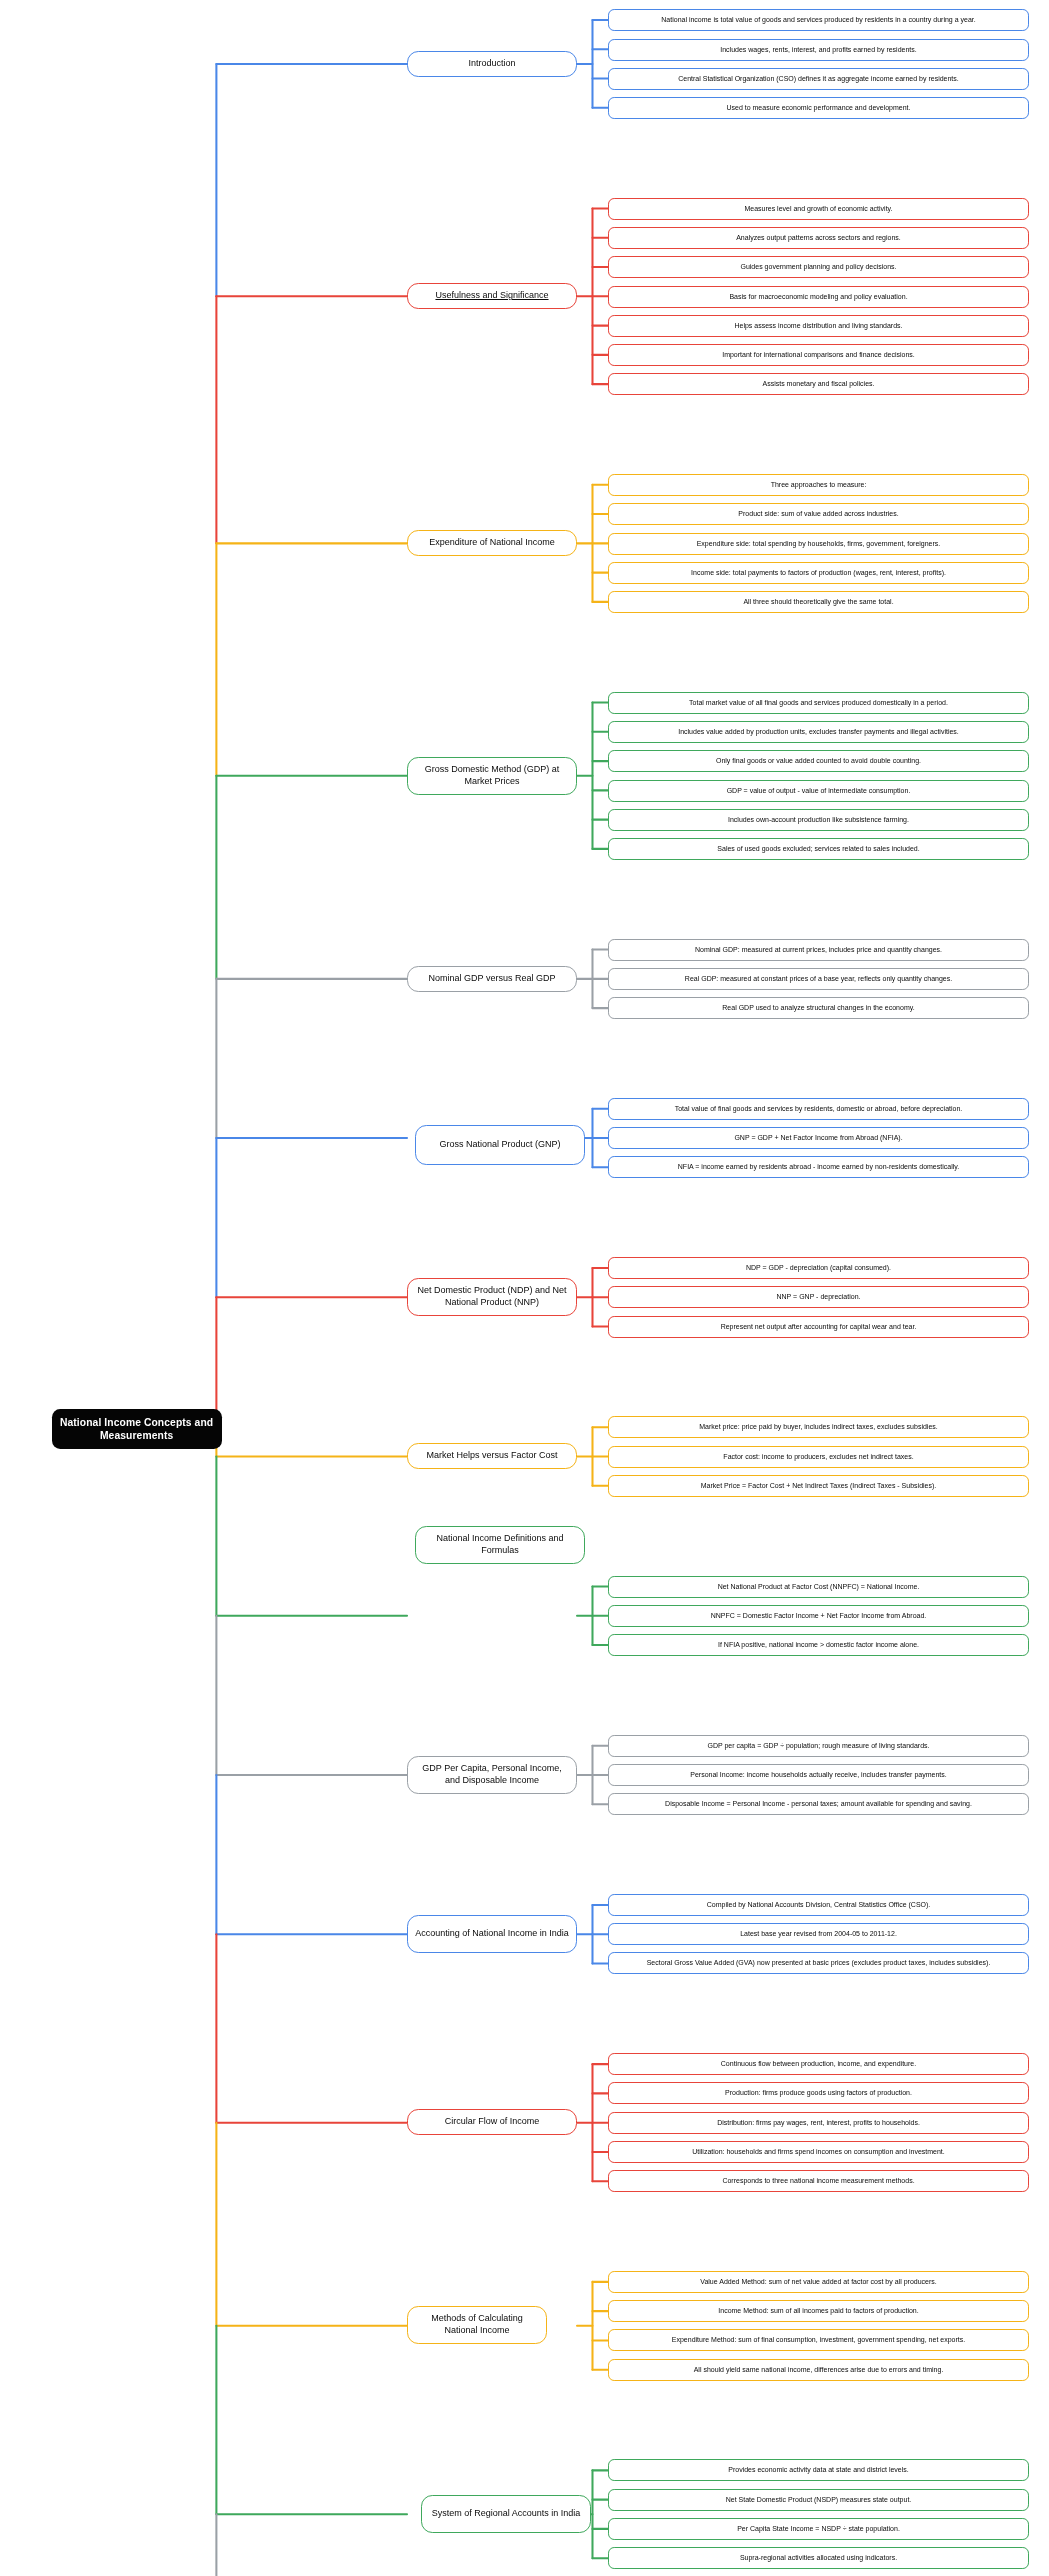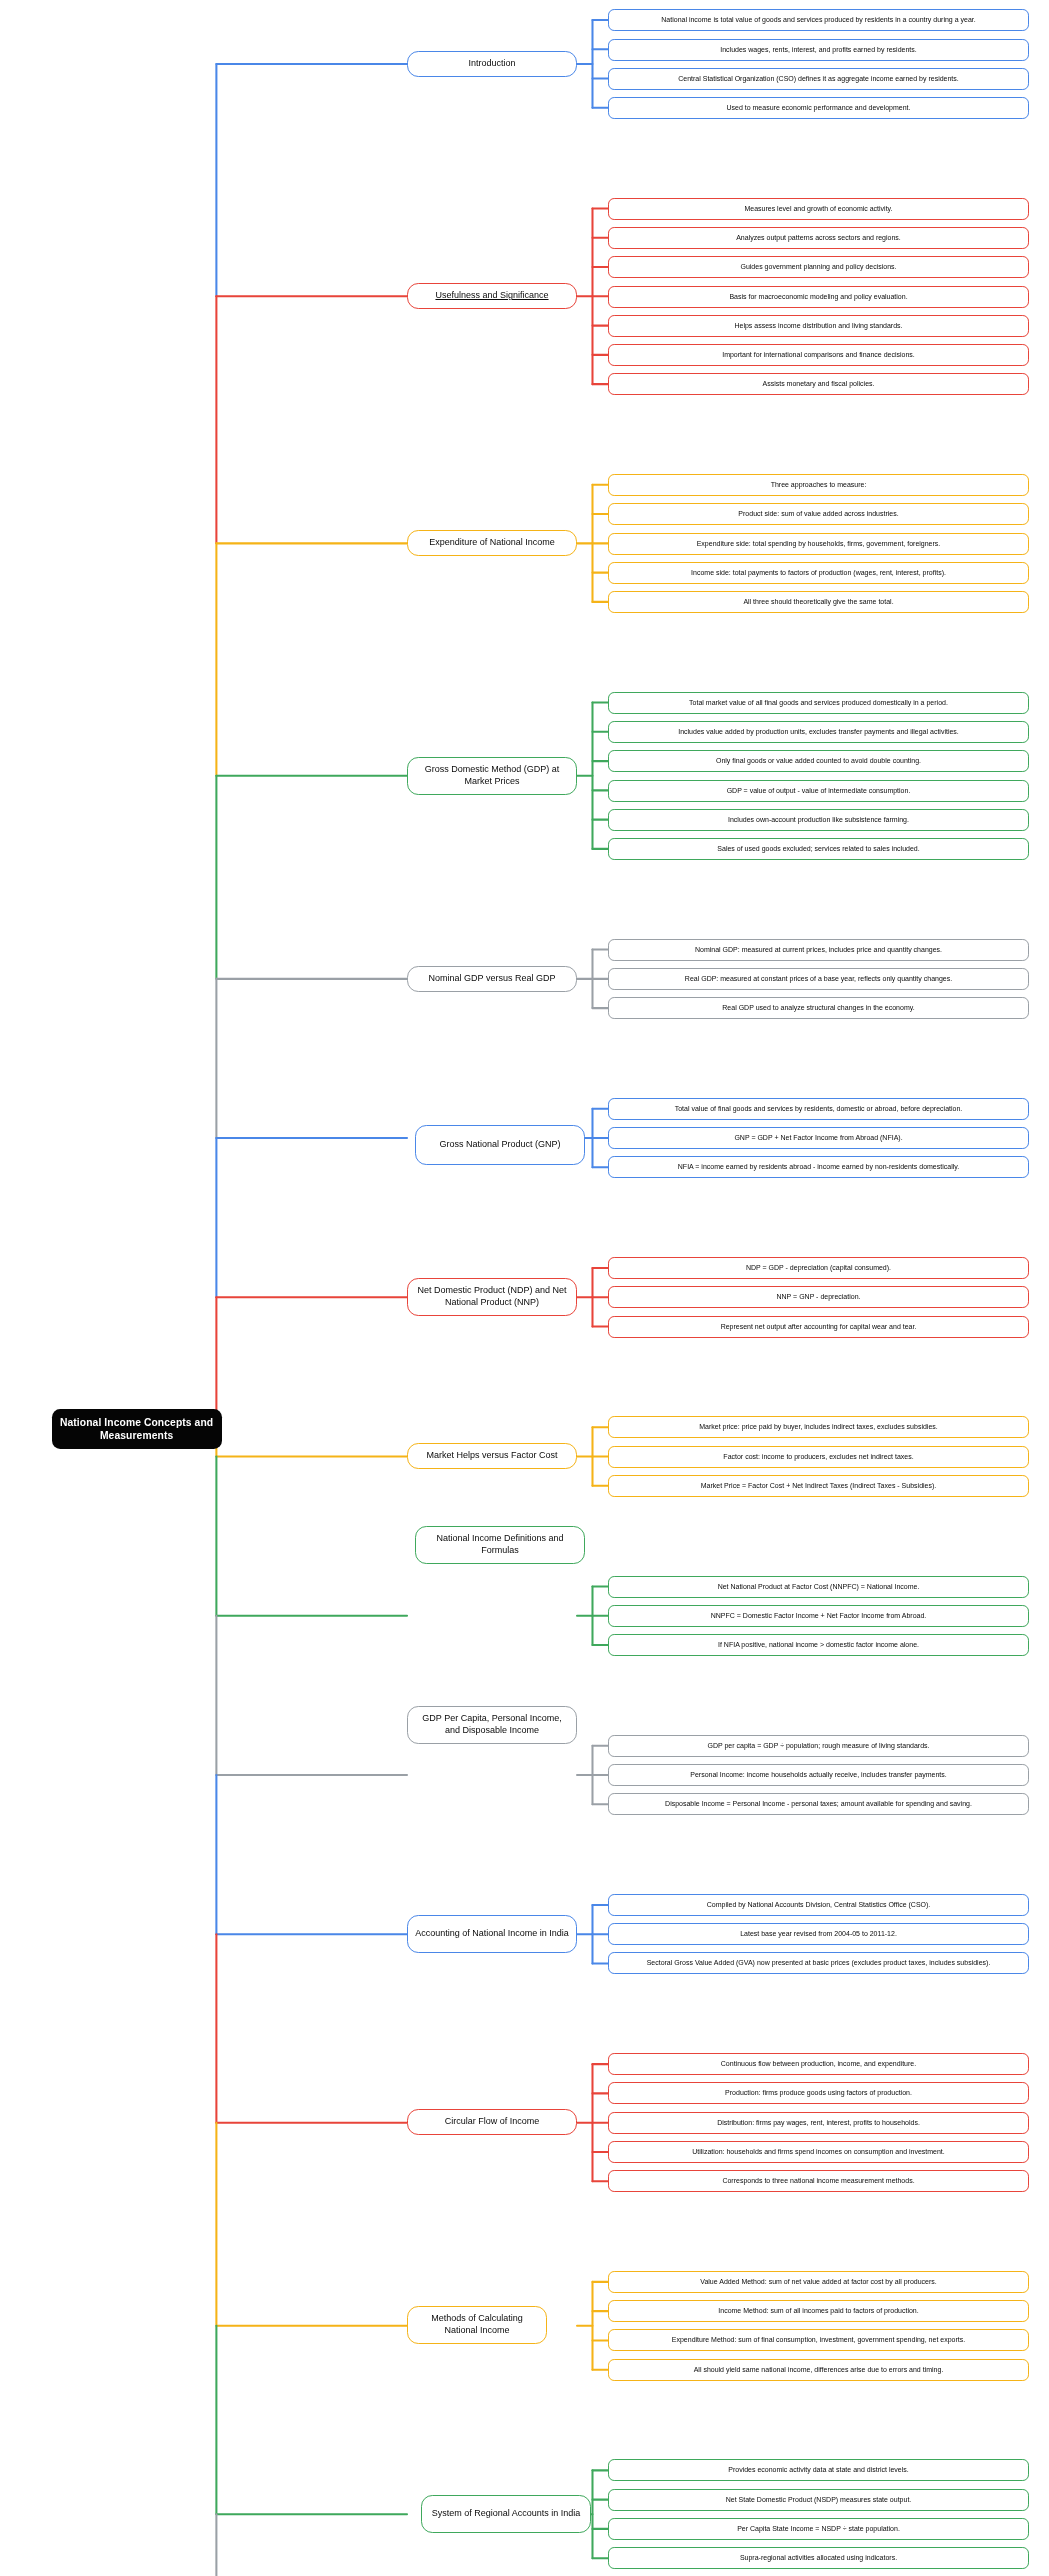--- a/index.html
+++ b/index.html
@@ -266,21 +266,21 @@
       <div class="leaf-node" style="left: 608px; top: 1286px; width: 421px; height: 21.5px; border-color: rgb(232, 68, 58);">NNP = GNP - depreciation.</div>
       <div class="leaf-node" style="left: 608px; top: 1316px; width: 421px; height: 21.5px; border-color: rgb(232, 68, 58);">Represent net output after accounting for capital wear and tear.</div>
       <div class="branch-node" style="left: 407px; top: 1443px; width: 170px; height: 26px; border-color: rgb(245, 179, 23);">Market Helps versus Factor Cost</div>
       <div class="leaf-node" style="left: 608px; top: 1416px; width: 421px; height: 21.5px; border-color: rgb(245, 179, 23);">Market price: price paid by buyer, includes indirect taxes, excludes subsidies.</div>
       <div class="leaf-node" style="left: 608px; top: 1446px; width: 421px; height: 21.5px; border-color: rgb(245, 179, 23);">Factor cost: income to producers, excludes net indirect taxes.</div>
       <div class="leaf-node" style="left: 608px; top: 1475px; width: 421px; height: 21.5px; border-color: rgb(245, 179, 23);">Market Price = Factor Cost + Net Indirect Taxes (Indirect Taxes - Subsidies).</div>
       <div class="branch-node" style="left: 407px; top: 1526px; width: 170px; height: 38px; border-color: rgb(63, 168, 92); margin-left: 8px;">National Income Definitions and Formulas</div>
       <div class="leaf-node" style="left: 608px; top: 1576px; width: 421px; height: 21.5px; border-color: rgb(63, 168, 92);">Net National Product at Factor Cost (NNPFC) = National Income.</div>
       <div class="leaf-node" style="left: 608px; top: 1605px; width: 421px; height: 21.5px; border-color: rgb(63, 168, 92);">NNPFC = Domestic Factor Income + Net Factor Income from Abroad.</div>
       <div class="leaf-node" style="left: 608px; top: 1634px; width: 421px; height: 21.5px; border-color: rgb(63, 168, 92);">If NFIA positive, national income &gt; domestic factor income alone.</div>
-      <div class="branch-node" style="left: 407px; top: 1706px; width: 170px; height: 38px; border-color: rgb(154, 160, 166);">GDP Per Capita, Personal Income, and Disposable Income</div>
+      <div class="branch-node" style="left: 407px; top: 1756px; width: 170px; height: 38px; border-color: rgb(154, 160, 166);">GDP Per Capita, Personal Income, and Disposable Income</div>
       <div class="leaf-node" style="left: 608px; top: 1735px; width: 421px; height: 21.5px; border-color: rgb(154, 160, 166);">GDP per capita = GDP ÷ population; rough measure of living standards.</div>
       <div class="leaf-node" style="left: 608px; top: 1764px; width: 421px; height: 21.5px; border-color: rgb(154, 160, 166);">Personal Income: income households actually receive, includes transfer payments.</div>
       <div class="leaf-node" style="left: 608px; top: 1793px; width: 421px; height: 21.5px; border-color: rgb(154, 160, 166);">Disposable Income = Personal Income - personal taxes; amount available for spending and saving.</div>
       <div class="branch-node" style="left: 407px; top: 1915px; width: 170px; height: 38px; border-color: rgb(74, 135, 232);">Accounting of National Income in India</div>
       <div class="leaf-node" style="left: 608px; top: 1894px; width: 421px; height: 21.5px; border-color: rgb(74, 135, 232);">Compiled by National Accounts Division, Central Statistics Office (CSO).</div>
       <div class="leaf-node" style="left: 608px; top: 1923px; width: 421px; height: 21.5px; border-color: rgb(74, 135, 232);">Latest base year revised from 2004-05 to 2011-12.</div>
       <div class="leaf-node" style="left: 608px; top: 1952px; width: 421px; height: 21.5px; border-color: rgb(74, 135, 232);">Sectoral Gross Value Added (GVA) now presented at basic prices (excludes product taxes, includes subsidies).</div>
       <div class="branch-node" style="left: 407px; top: 2109px; width: 170px; height: 26px; border-color: rgb(232, 68, 58);">Circular Flow of Income</div>
       <div class="leaf-node" style="left: 608px; top: 2053px; width: 421px; height: 21.5px; border-color: rgb(232, 68, 58);">Continuous flow between production, income, and expenditure.</div>
       <div class="leaf-node" style="left: 608px; top: 2082px; width: 421px; height: 21.5px; border-color: rgb(232, 68, 58);">Production: firms produce goods using factors of production.</div>

